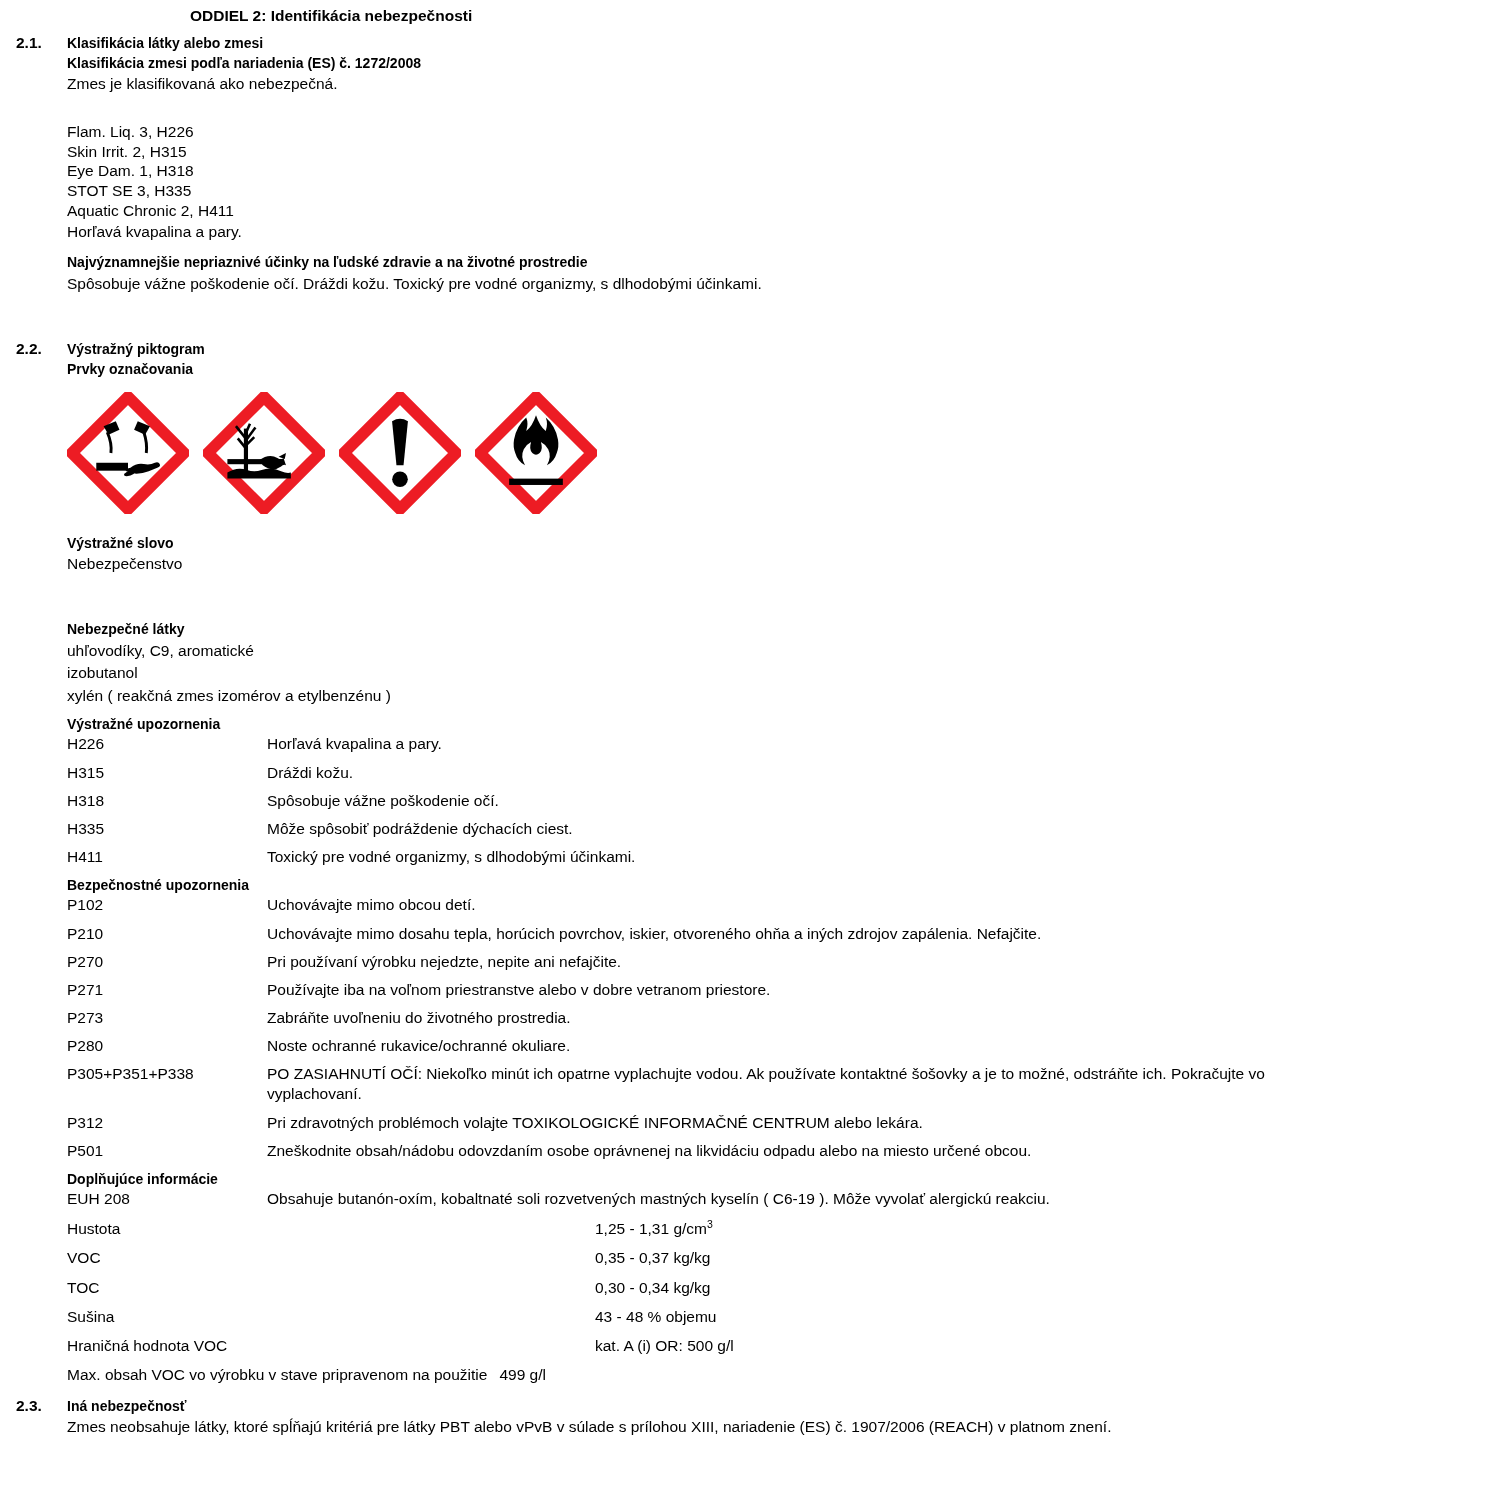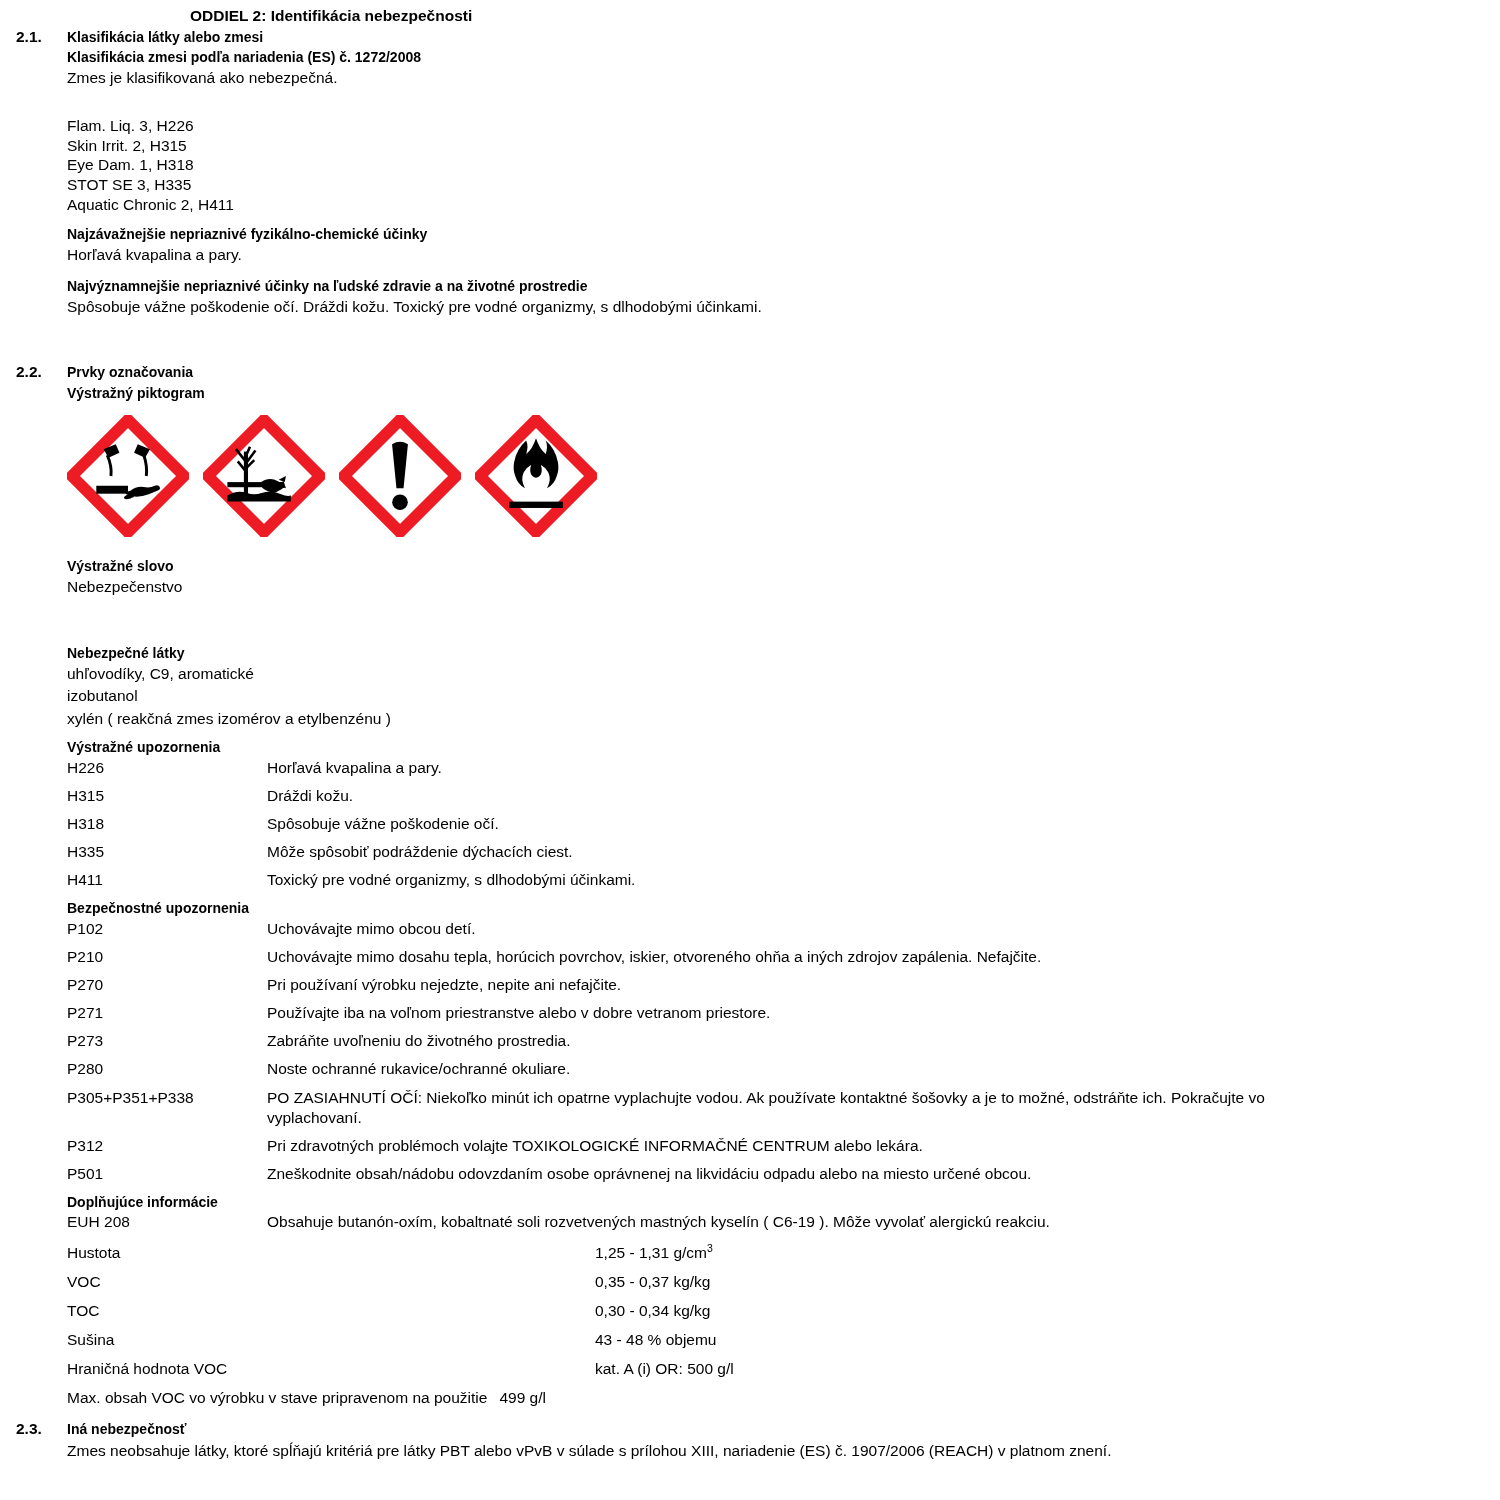--- a/index.html
+++ b/index.html
@@ -39,20 +39,21 @@
   }
   .body-col {
     flex: 1 1 auto;
     padding-right: 160px;
   }
 
   .doc-title {
     font-weight: bold;
     margin-left: 190px;
     margin-top: 6px;
+    margin-bottom: 6px;
     font-size: 15.5px;
   }
 
   h3.bold-head {
     font-weight: bold;
     font-size: 14px;
     margin: 0;
     padding: 0;
     line-height: 1.45;
   }
@@ -144,35 +145,34 @@
       <div class="spacer-md"></div>
 
       <div class="haz-list">
         <div>Flam. Liq. 3, H226</div>
         <div>Skin Irrit. 2, H315</div>
         <div>Eye Dam. 1, H318</div>
         <div>STOT SE 3, H335</div>
         <div>Aquatic Chronic 2, H411</div>
       </div>
 
-      <h3 class="bold-head" style="margin-top:9px;">Najzávažnejšie nepriaznivé fyzikálno-chemické účinky</h3>
       <p class="plain">Horľavá kvapalina a pary.</p>
 
       <h3 class="bold-head" style="margin-top:9px;">Najvýznamnejšie nepriaznivé účinky na ľudské zdravie a na životné prostredie</h3>
       <p class="plain">Spôsobuje vážne poškodenie očí. Dráždi kožu. Toxický pre vodné organizmy, s dlhodobými účinkami.</p>
     </div>
   </div>
 
   <div class="spacer-lg"></div>
 
   <div class="sec-row">
     <div class="num">2.2.</div>
     <div class="body-col">
+      <h3 class="bold-head">Výstražný piktogram</h3>
       <h3 class="bold-head">Prvky označovania</h3>
-      <h3 class="bold-head">Výstražný piktogram</h3>
 
       <div class="pictograms">
 
         <div class="picto">
           <svg viewBox="0 0 100 100" width="122" height="122" aria-hidden="true">
             <polygon points="50,4 96,50 50,96 4,50" fill="#ffffff" stroke="#ED1C24" stroke-width="9.5" stroke-linejoin="miter"></polygon>
             <g fill="#000000">
 
               <path d="M30 28 L40 24 L43 31 L34 35 Z"></path>
               <path d="M33 33 Q37 42 36 50" stroke="#000" stroke-width="2.4" fill="none"></path>

